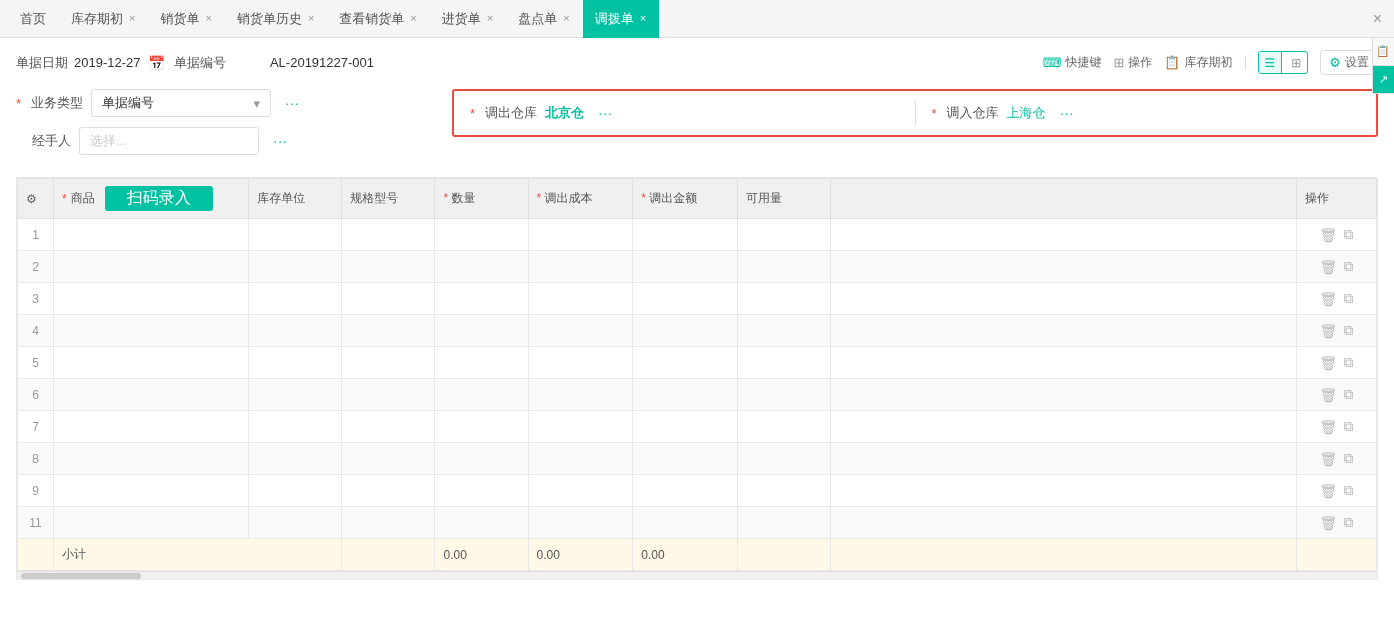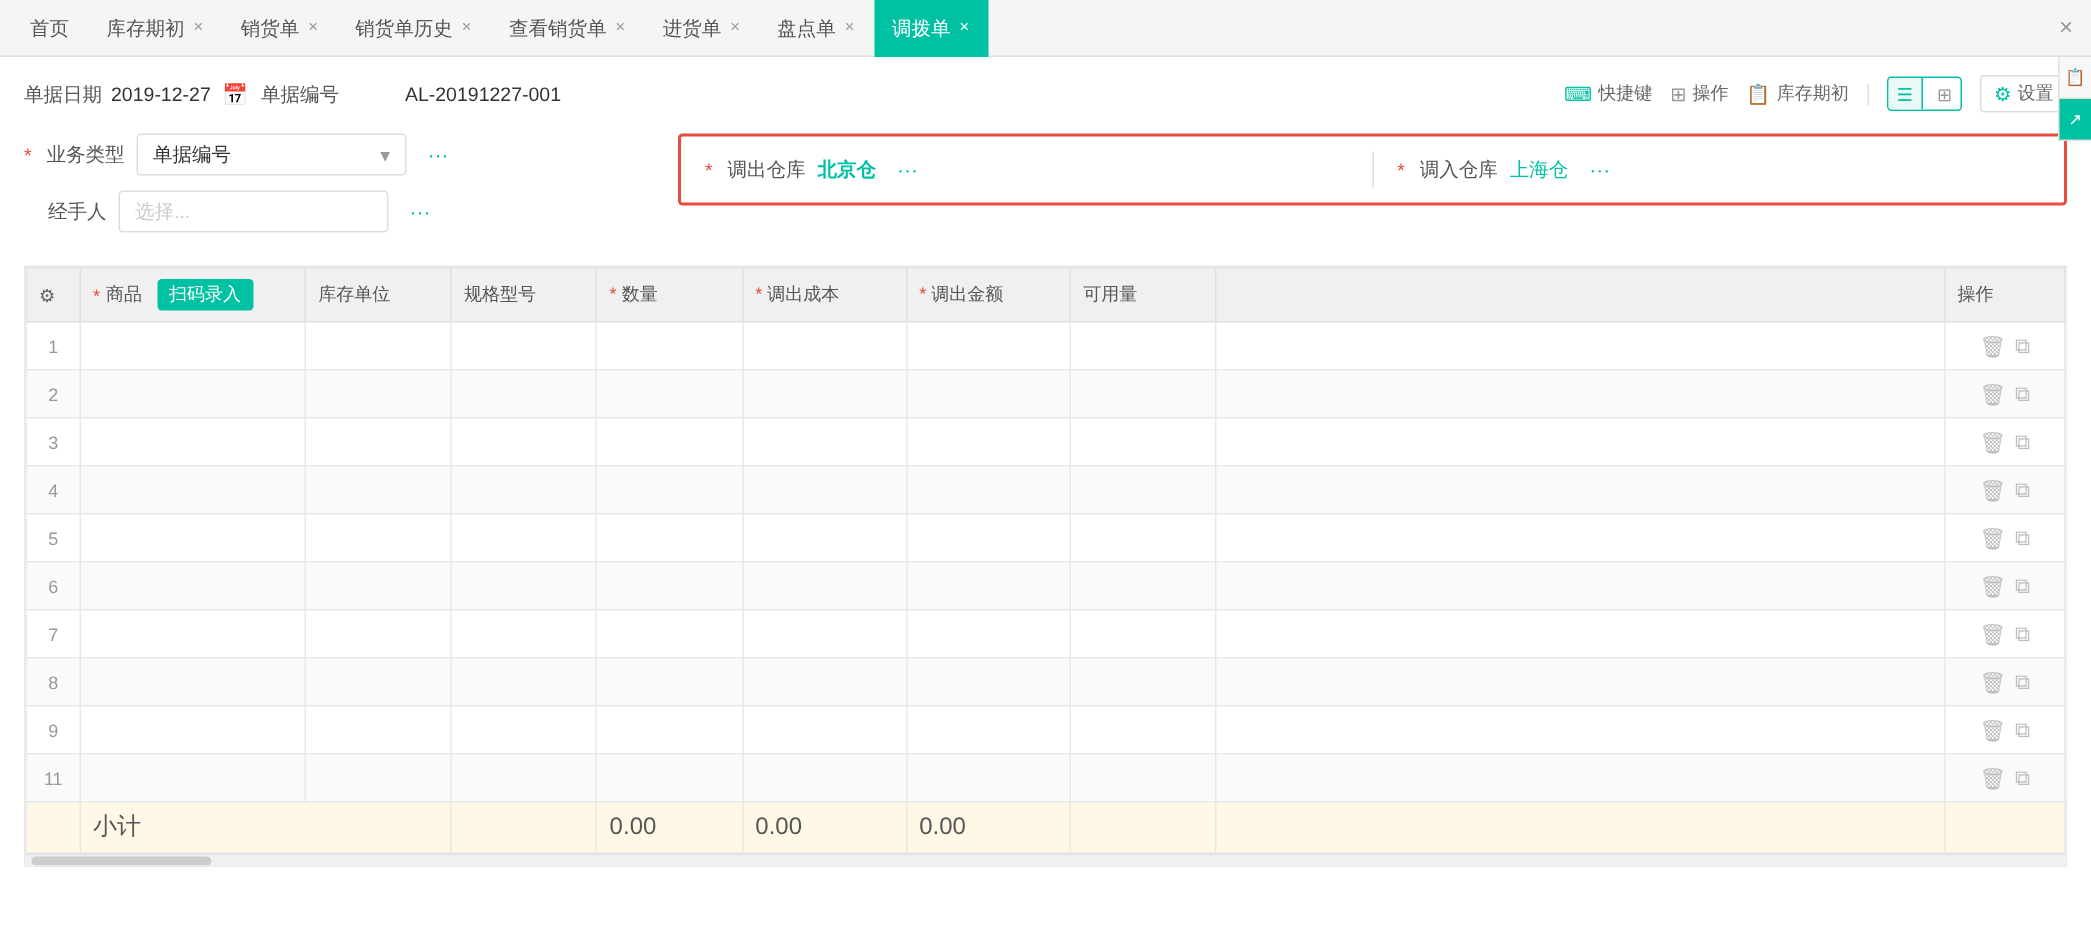--- a/index.html
+++ b/index.html
@@ -77,25 +77,25 @@
     .data-table th .req { color: #e74c3c; }
     .data-table td {
       border: 1px solid #e8e8e8; padding: 6px 8px; font-size: 12px; height: 32px;
     }
     .data-table tr:nth-child(odd) td { background: #fff; }
     .data-table tr:nth-child(even) td { background: #fafafa; }
     .row-num { color: #999; text-align: center; width: 36px; }
     .action-col { text-align: center; width: 80px; }
     .action-icons { display: flex; gap: 6px; justify-content: center; align-items: center; }
     .action-icon { color: #bbb; cursor: pointer; font-size: 14px; }
-    .subtotal-row td { background: #fff8e6 !important; color: #555; font-size: 16px; }
+    .subtotal-row td { background: #fff8e6 !important; color: #555; font-size: 12px; }
     .gear-col { width: 36px; text-align: center; }
     .scan-btn {
       background: #00c1a2; color: #fff; border: none; border-radius: 3px;
-      padding: 2px 8px; font-size: 12px; cursor: pointer; margin-left: 6px;
+      padding: 2px 22px; font-size: 16px; cursor: pointer; margin-left: 6px;
     }
     .col-th-inner { display: flex; align-items: center; gap: 4px; }
 
     
     .scroll-bar-h {
       height: 8px; background: #f0f0f0; border-top: 1px solid #e0e0e0;
     }
     .scroll-thumb-h {
       height: 6px; width: 120px; background: #ccc; border-radius: 3px; margin: 1px 0 1px 4px;
     }

